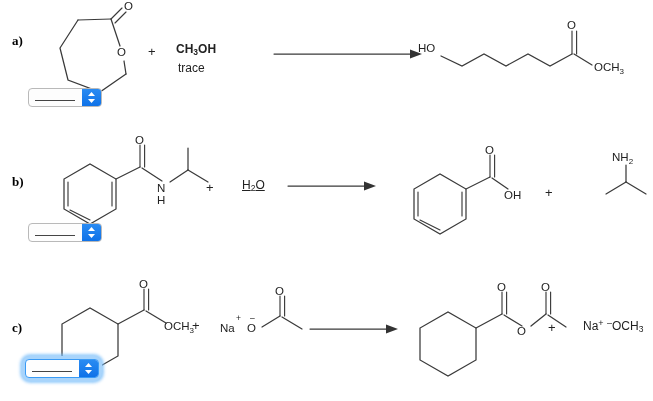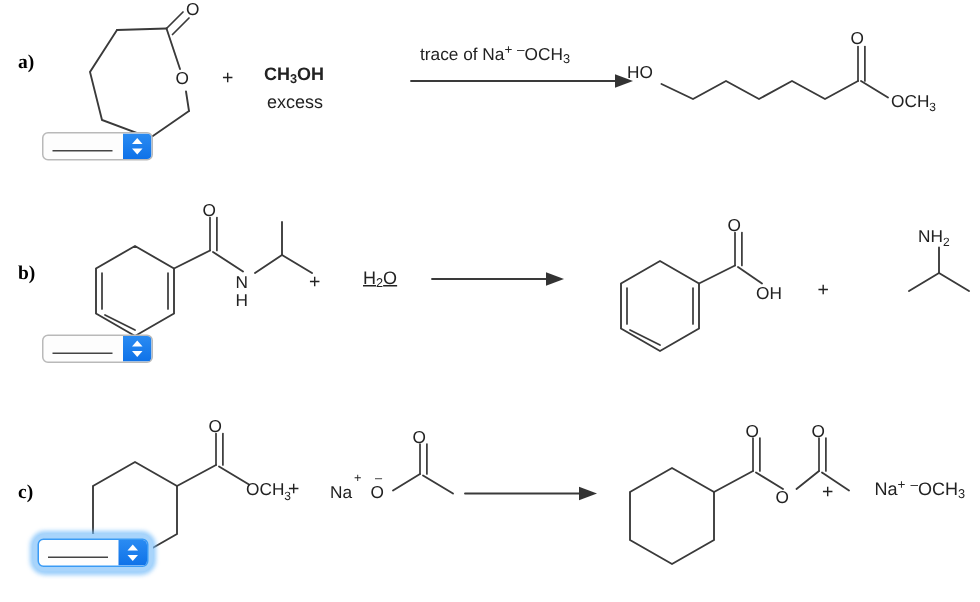--- a/index.html
+++ b/index.html
@@ -130,25 +130,22 @@
       <text class="atom" x="76" y="6">O</text>
       <text class="atom" x="69" y="52">O</text>
     </svg>
   </div>
 
   <div class="plus" style="left:148px;top:44px;">+</div>
 
   <div class="ctext" style="left:176px;top:42px;font-weight:bold;">
     <span>CH</span><sub>3</sub><span>OH</span>
   </div>
-  <div class="ctext" style="left:178px;top:61px;">excess</div>
-
-  <div class="arrowlabel" style="left:280px;top:28px;">
-    <span>trace of Na</span><sup>+</sup>&nbsp;<sup>–</sup><span>OCH</span><sub>3</sub>
-  </div>
+  <div class="ctext" style="left:178px;top:61px;">trace</div>
+
   <div class="struct" style="left:274px;top:46px;">
     <svg width="150" height="16" viewBox="0 0 150 16">
       <line class="bond" x1="0" y1="8" x2="136" y2="8" stroke-width="1.1"></line>
       <polygon points="136,3.5 148,8 136,12.5" fill="#333"></polygon>
     </svg>
   </div>
 
   <div class="struct" style="left:418px;top:18px;">
     <svg width="220" height="70" viewBox="0 0 220 70">
       <text class="atom" x="0" y="34">HO</text>

